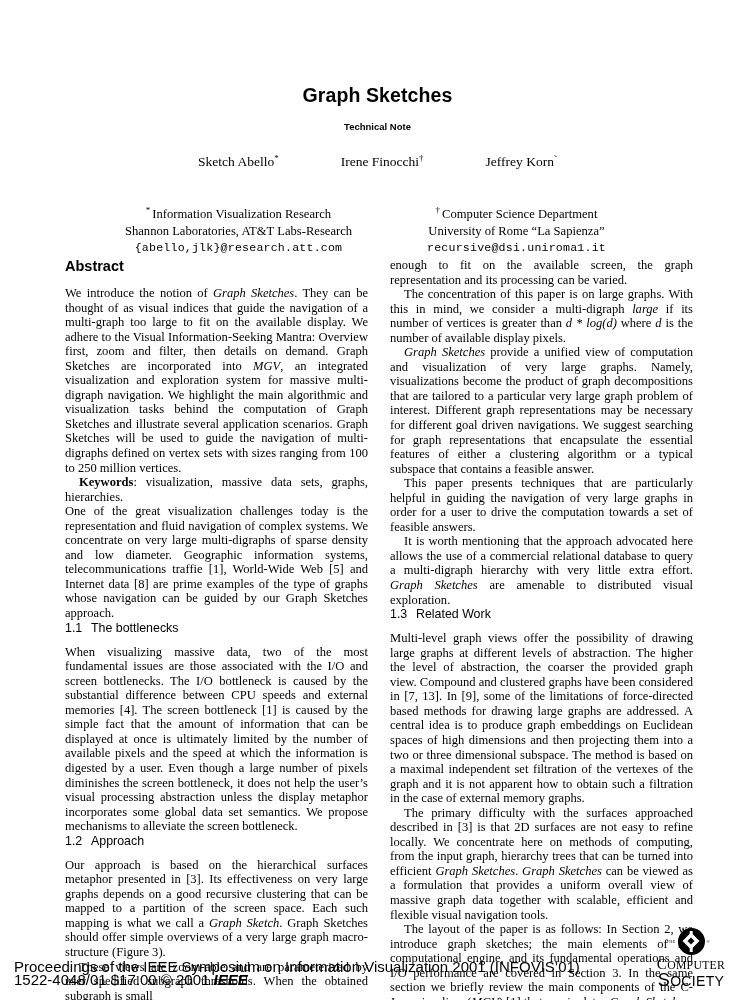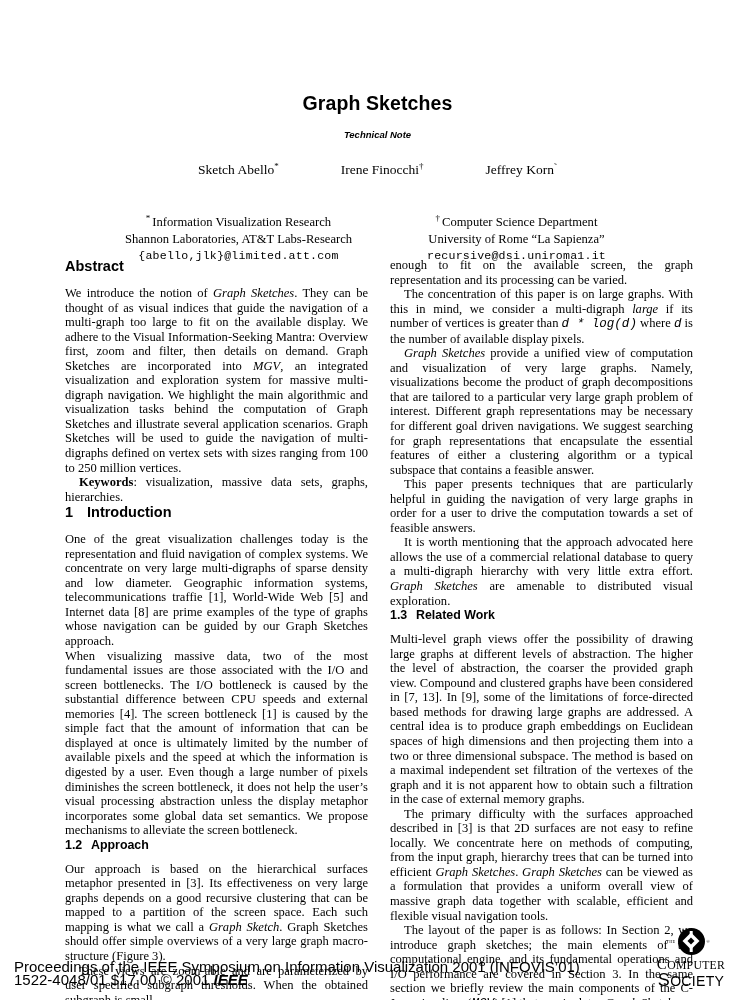--- a/index.html
+++ b/index.html
@@ -11,39 +11,38 @@
     width: 755px;
     height: 1000px;
     position: relative;
     font-family: "Liberation Serif", serif;
     color: #000000;
     overflow: hidden;
   }
   .page {
     position: absolute;
     inset: 0;
-    padding: 16px;
+    padding: 8px;
   }
 
   
   .title-block {
     padding-top: 76px;
     text-align: center;
   }
   .paper-title {
     font-family: "Liberation Sans", sans-serif;
     font-weight: bold;
     font-size: 19.5px;
     letter-spacing: 0.1px;
     margin: 0;
   }
   .paper-subtitle {
     font-family: "Liberation Sans", sans-serif;
     font-weight: bold;
-    font-style: italic;
     font-size: 9.5px;
     margin-top: 14px;
   }
 
   
   .authors {
     margin-top: 22px;
     display: flex;
     justify-content: center;
     align-items: baseline;
@@ -99,21 +98,21 @@
     width: 308px;
   }
   h2.section {
     font-family: "Liberation Sans", sans-serif;
     font-weight: bold;
     font-size: 14.5px;
     margin: 0 0 12px 0;
   }
   h3.subsection {
     font-family: "Liberation Sans", sans-serif;
-    font-weight: bold;
+    font-weight: normal;
     font-size: 12.4px;
     margin: 0 0 10px 0;
   }
   h2.section .num { display: inline-block; width: 22px; }
   h3.subsection .num { display: inline-block; width: 26px; }
   .gap-before { margin-top: 22px; }
   .gap-before-lg { margin-top: 28px; }
 
   p.para {
     margin: 0;
@@ -121,21 +120,21 @@
     line-height: 14.55px;
     text-align: justify;
     text-justify: inter-word;
     hyphens: manual;
   }
   p.para.indent { text-indent: 14px; }
   p.para + p.para { margin-top: 0; }
   .kw { margin-top: 11px; }
   .kw b { font-weight: bold; }
   i { font-style: italic; }
-  .math { font-style: italic; font-family: Liberation Mono, monospace; margin-top: 37px; }
+  .math { font-style: italic; font-family: Liberation Serif, serif; margin-top: 37px; }
 
   
   .footer {
     position: absolute;
     left: 14px;
     bottom: 14px;
     font-family: "Liberation Sans", sans-serif;
     font-size: 15px;
     line-height: 13px;
   }
@@ -228,46 +227,46 @@
   <div class="authors">
     <span class="author"><span>Sketch Abello</span><span class="mark">*</span></span>
     <span class="author"><span>Irene Finocchi</span><span class="mark">†</span></span>
     <span class="author"><span>Jeffrey Korn</span><span class="mark">˜</span></span>
   </div>
 
   <div class="affils">
     <div class="affil">
       <span class="mark">*</span><span>Information Visualization Research</span><br>
       <span>Shannon Laboratories, AT&amp;T Labs-Research</span>
-      <span class="email">{abello,jlk}@limited.att.com</span>
+      <span class="email">{abello,jlk}@research.att.com</span>
     </div>
     <div class="affil">
       <span class="mark">†</span><span>Computer Science Department</span><br>
       <span>University of Rome “La Sapienza”</span>
       <span class="email">recursive@dsi.uniroma1.it</span>
     </div>
   </div>
 
   <div class="columns">
 
     <div class="col">
 
       <h2 class="section">
         <span>Abstract</span>
       </h2>
 
       <p class="para"><span>We introduce the notion of </span><i>Graph Sketches</i><span>. They can be thought of as visual indices that guide the navigation of a multi-graph too large to fit on the available display. We adhere to the Visual Information-Seeking Mantra: Overview first, zoom and filter, then details on demand. Graph Sketches are incorporated into </span><i>MGV</i><span>, an integrated visualization and exploration system for massive multi-digraph navigation. We highlight the main algorithmic and visualization tasks behind the computation of Graph Sketches and illustrate several application scenarios. Graph Sketches will be used to guide the navigation of multi-digraphs defined on vertex sets with sizes ranging from 100 to 250 million vertices.</span></p>
 
       <p class="para indent kw"><b>Keywords</b><span>: visualization, massive data sets, graphs, hierarchies.</span></p>
 
-      <h2 class="section gap-before-lg">
-        <span class="num">1</span><span>Introduction</span>
-      </h2>
       <p class="para">One of the great visualization challenges today is the representation and fluid navigation of complex systems. We concentrate on very large multi-digraphs of sparse density and low diameter. Geographic information systems, telecommunications traffie [1], World-Wide Web [5] and Internet data [8] are prime examples of the type of graphs whose navigation can be guided by our Graph Sketches approach.</p>
 
+      <h3 class="subsection gap-before">
+        <span class="num">1.1</span><span>The bottlenecks</span>
+      </h3>
       <p class="para">When visualizing massive data, two of the most fundamental issues are those associated with the I/O and screen bottlenecks. The I/O bottleneck is caused by the substantial difference between CPU speeds and external memories [4]. The screen bottleneck [1] is caused by the simple fact that the amount of information that can be displayed at once is ultimately limited by the number of available pixels and the speed at which the information is digested by a user. Even though a large number of pixels diminishes the screen bottleneck, it does not help the user’s visual processing abstraction unless the display metaphor incorporates some global data set semantics. We propose mechanisms to alleviate the screen bottleneck.</p>
 
       <h3 class="subsection gap-before">
         <span class="num">1.2</span><span>Approach</span>
       </h3>
       <p class="para"><span>Our approach is based on the hierarchical surfaces metaphor presented in [3]. Its effectiveness on very large graphs depends on a good recursive clustering that can be mapped to a partition of the screen space. Each such mapping is what we call a </span><i>Graph Sketch</i><span>. Graph Sketches should offer simple overviews of a very large graph macro-structure (Figure 3).</span></p>
       <p class="para indent">These views are zoom-able and are parameterized by user specified subgraph thresholds. When the obtained subgraph is small</p>
 
     </div>
 

